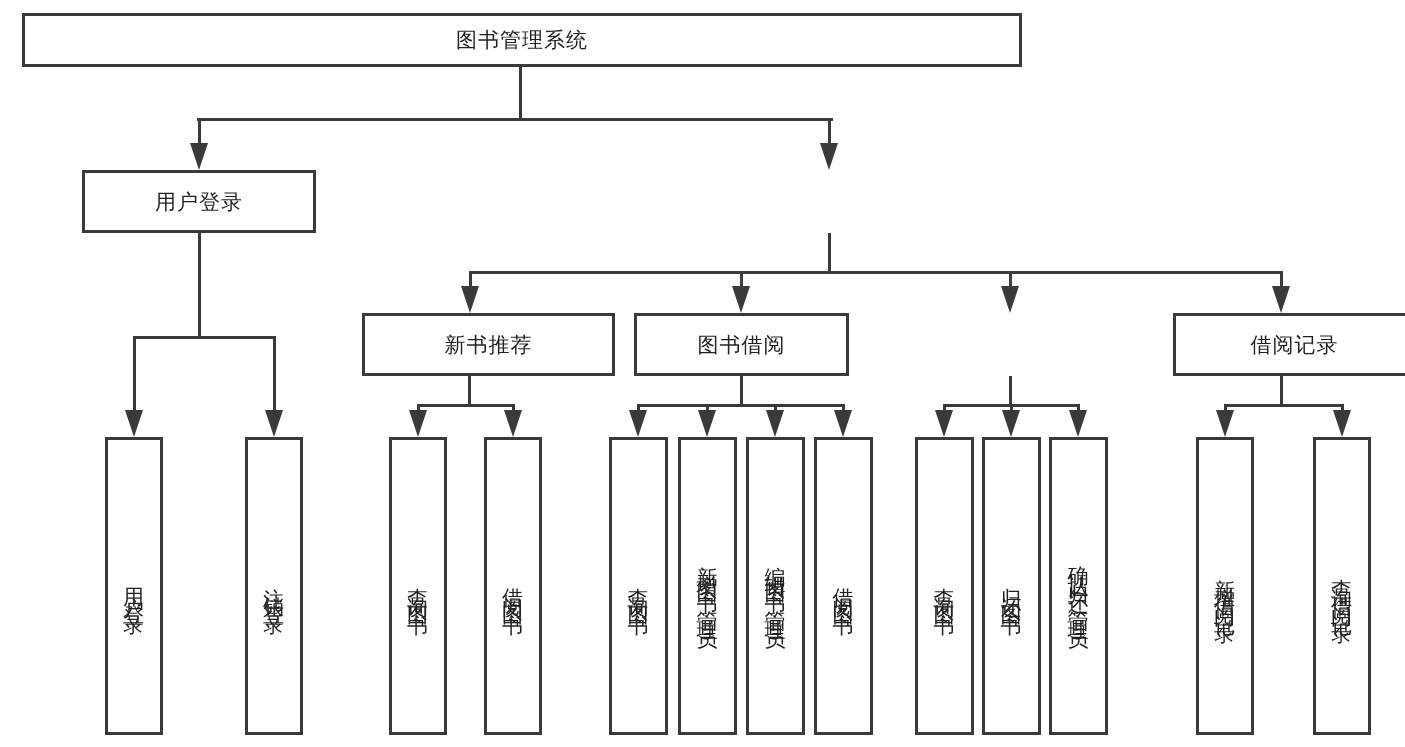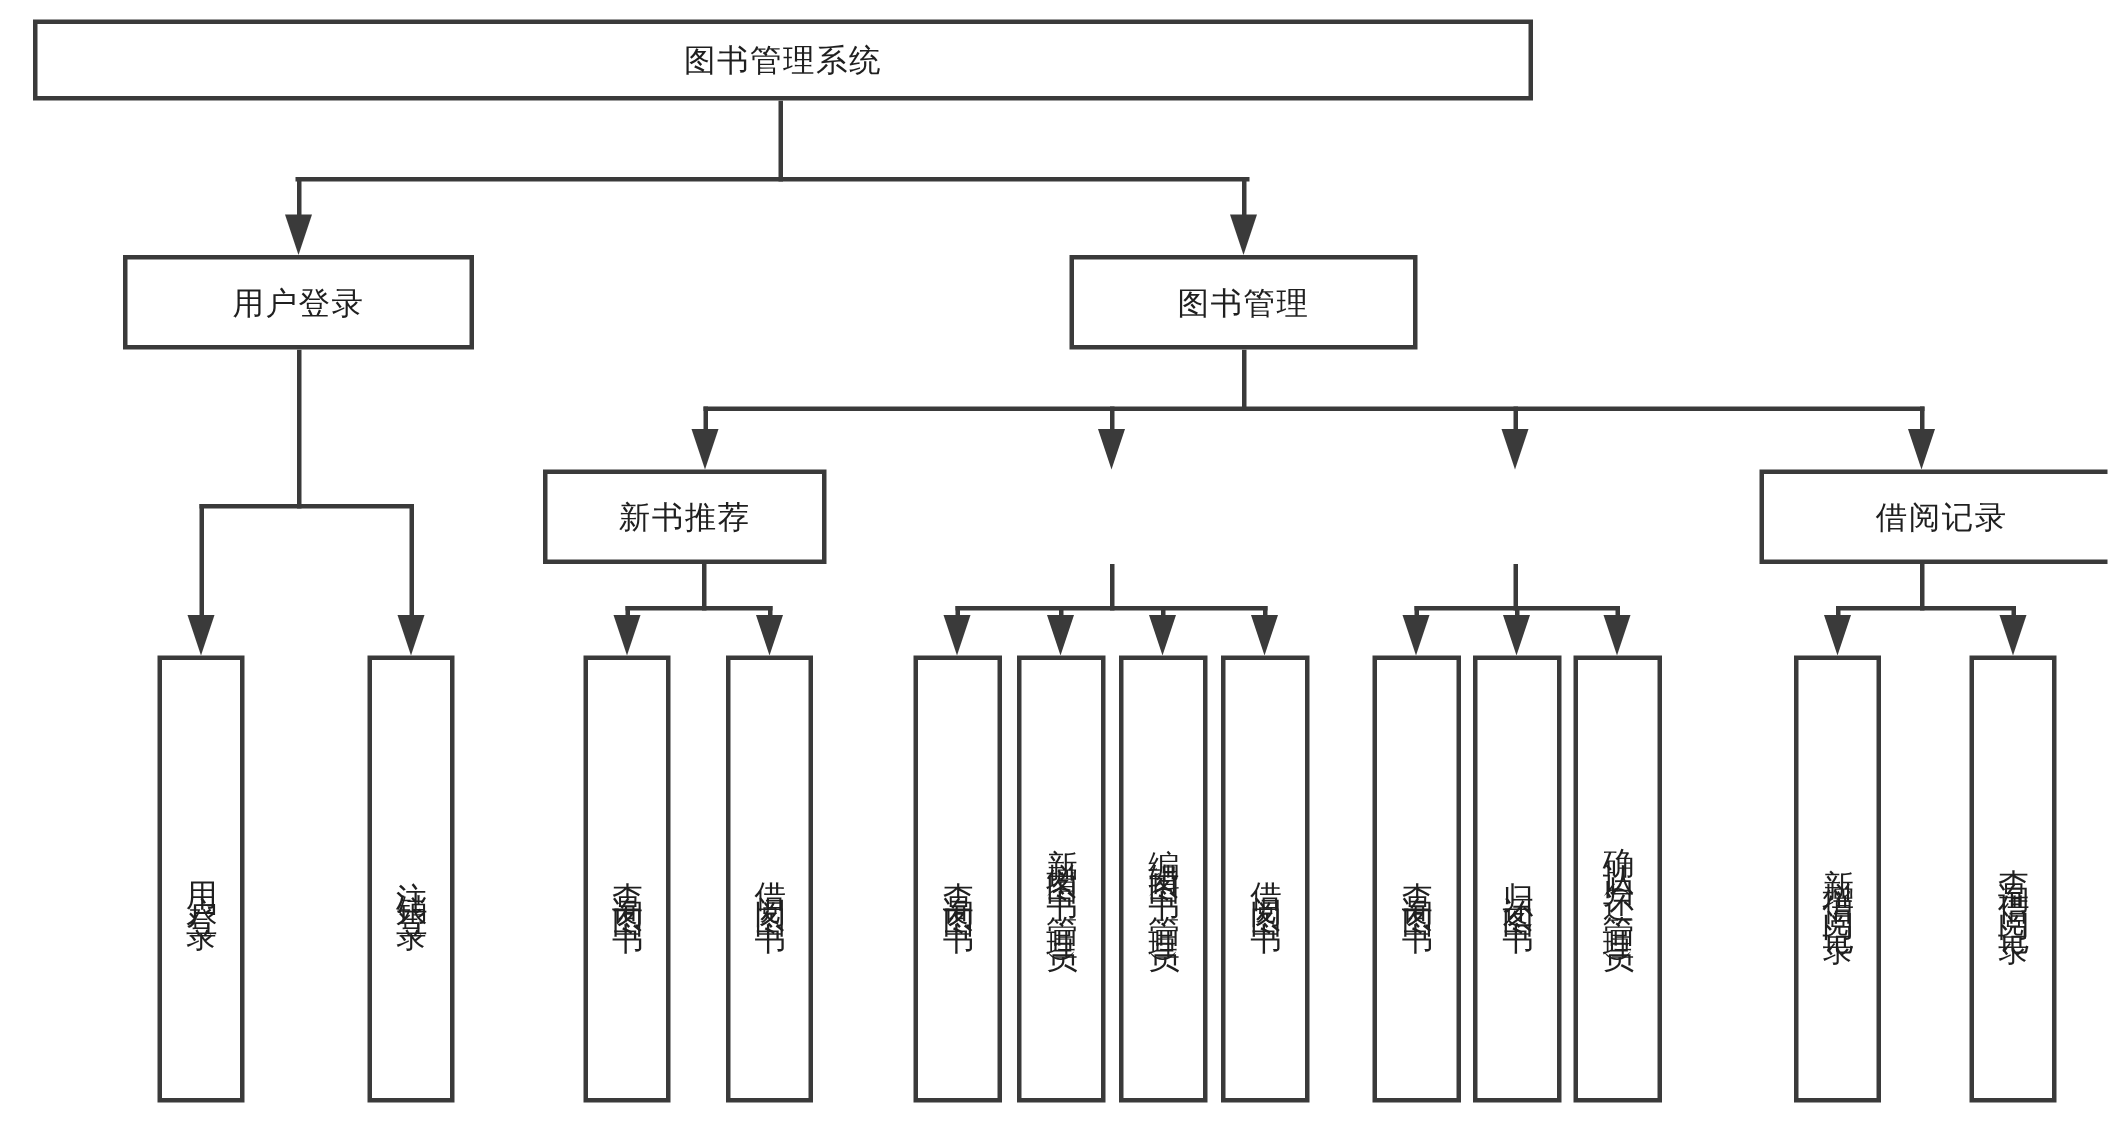--- a/index.html
+++ b/index.html
@@ -75,44 +75,44 @@
   <div class="vline" style="left:519px; top:67px; height:54px;"></div>
   <div class="hline" style="left:197px; top:118px; width:636px;"></div>
   <div class="vline" style="left:198px; top:118px; height:27px;"></div>
   <div class="arrow" style="left:190px; top:143px;"></div>
   <div class="vline" style="left:828px; top:118px; height:27px;"></div>
   <div class="arrow" style="left:820px; top:143px;"></div>
 
   <div class="box" style="left:82px; top:170px; width:234px; height:63px;">
     <span>用户登录</span>
   </div>
-  <div class="box" style="left:713px; top:170px; width:232px; height:63px;">
-    <span>图书管理</span>
-  </div>
 
   <div class="vline" style="left:198px; top:233px; height:106px;"></div>
   <div class="hline" style="left:133px; top:336px; width:143px;"></div>
   <div class="vline" style="left:133px; top:336px; height:76px;"></div>
   <div class="arrow" style="left:125px; top:410px;"></div>
   <div class="vline" style="left:273px; top:336px; height:76px;"></div>
   <div class="arrow" style="left:265px; top:410px;"></div>
 
   <div class="vline" style="left:828px; top:233px; height:41px;"></div>
   <div class="hline" style="left:469px; top:271px; width:814px;"></div>
   <div class="vline" style="left:469px; top:271px; height:17px;"></div>
   <div class="arrow" style="left:461px; top:286px;"></div>
   <div class="vline" style="left:740px; top:271px; height:17px;"></div>
   <div class="arrow" style="left:732px; top:286px;"></div>
   <div class="vline" style="left:1009px; top:271px; height:17px;"></div>
   <div class="arrow" style="left:1001px; top:286px;"></div>
   <div class="vline" style="left:1280px; top:271px; height:17px;"></div>
   <div class="arrow" style="left:1272px; top:286px;"></div>
 
-  <div class="box" style="left:362px; top:313px; width:189px; height:63px;">
+  <div class="box" style="left:362px; top:313px; width:253px; height:63px;">
     <span>新书推荐</span>
+  </div>
+  <div class="box" style="left:634px; top:313px; width:215px; height:63px;">
+    <span>图书借阅</span>
   </div>
   <div class="box" style="left:1173px; top:313px; width:243px; height:63px;">
     <span>借阅记录</span>
   </div>
 
   <div class="vline" style="left:468px; top:376px; height:31px;"></div>
   <div class="hline" style="left:417px; top:404px; width:98px;"></div>
   <div class="vline" style="left:417px; top:404px; height:8px;"></div>
   <div class="arrow" style="left:409px; top:410px;"></div>
   <div class="vline" style="left:512px; top:404px; height:8px;"></div>

